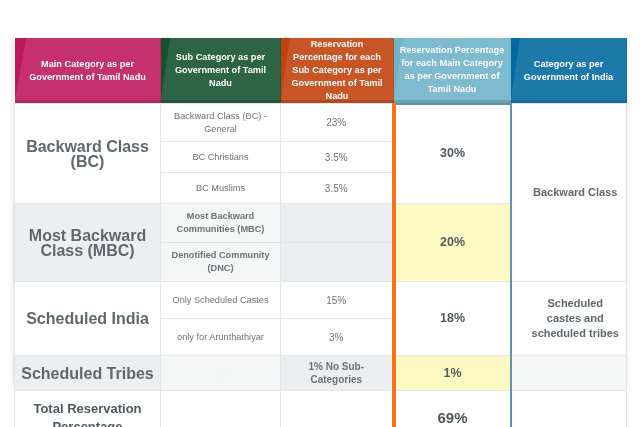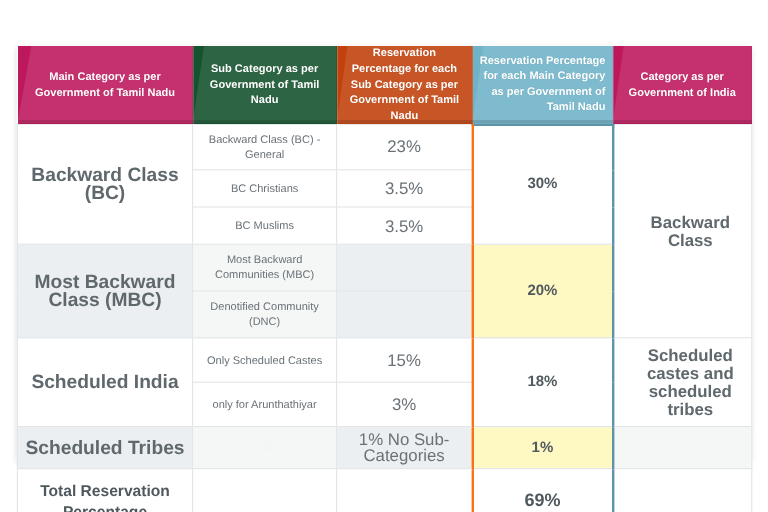--- a/index.html
+++ b/index.html
@@ -72,75 +72,75 @@
     position: absolute;
     z-index: 3;
     left: 0; right: 0; bottom: 0;
     height: 3px;
     background: rgba(0,0,0,0.13);
   }
 
   th.h-main     { background: #be185d; }
   th.h-sub      { background: #14532d; }
   th.h-subpct   { background: #c2410c; }
-  th.h-mainpct  { background: #6fb3c8; text-align: right; }
-  th.h-india    { background: #be185d; }
+  th.h-mainpct  { background: #6fb3c8; }
+  th.h-india    { background: #0369a1; }
 
   
   tbody td {
     border: 1px solid #e3e6e8;
     vertical-align: middle;
     text-align: center;
     color: #6a7277;
     font-size: 9.2px;
     line-height: 13px;
     padding: 3px 5px;
     background: #ffffff;
   }
 
   td.cat-main {
     font-size: 16px;
     font-weight: bold;
     color: #5f686d;
     line-height: 15px;
   }
   td.cat-india {
-    font-size: 14px;
+    font-size: 11px;
     font-weight: bold;
     color: #5f686d;
     line-height: 15px;
     padding-left: 18px;
   }
-  td.pct-sub { font-size: 14px; color: #6a7277; }
+  td.pct-sub { font-size: 10px; color: #6a7277; }
   td.pct-main {
     font-size: 12.5px;
     font-weight: bold;
     color: #515a5f;
   }
   td.total-label {
     font-size: 13px;
     font-weight: bold;
     color: #4f585d;
     line-height: 18px;
   }
   td.total-pct {
     font-size: 15px;
     font-weight: bold;
     color: #4f585d;
   }
 
   
-  tr.band td { background: #eceff1; }
+  tr.band td { background: #eceff1; font-weight: bold; }
   tr.band td.pct-main { background: #fef9c3; }
   tr.band td.sub-name { background: #f5f7f7; }
   tr.band td.cat-india { background: #f5f7f7; }
 
   
   td.hl {
-    border-left: 2px solid #f97316;
+    border-left: 4px solid #f97316;
     border-right: 2px solid #5f93a8;
   }
   td.hl-top    { border-top: 2px solid #5f93a8; }
   td.hl-bottom { border-bottom: 2px solid #5f93a8; }
 
   
   .ghost {
     color: #f2f4f5;
     font-size: 10px;
     font-weight: bold;

